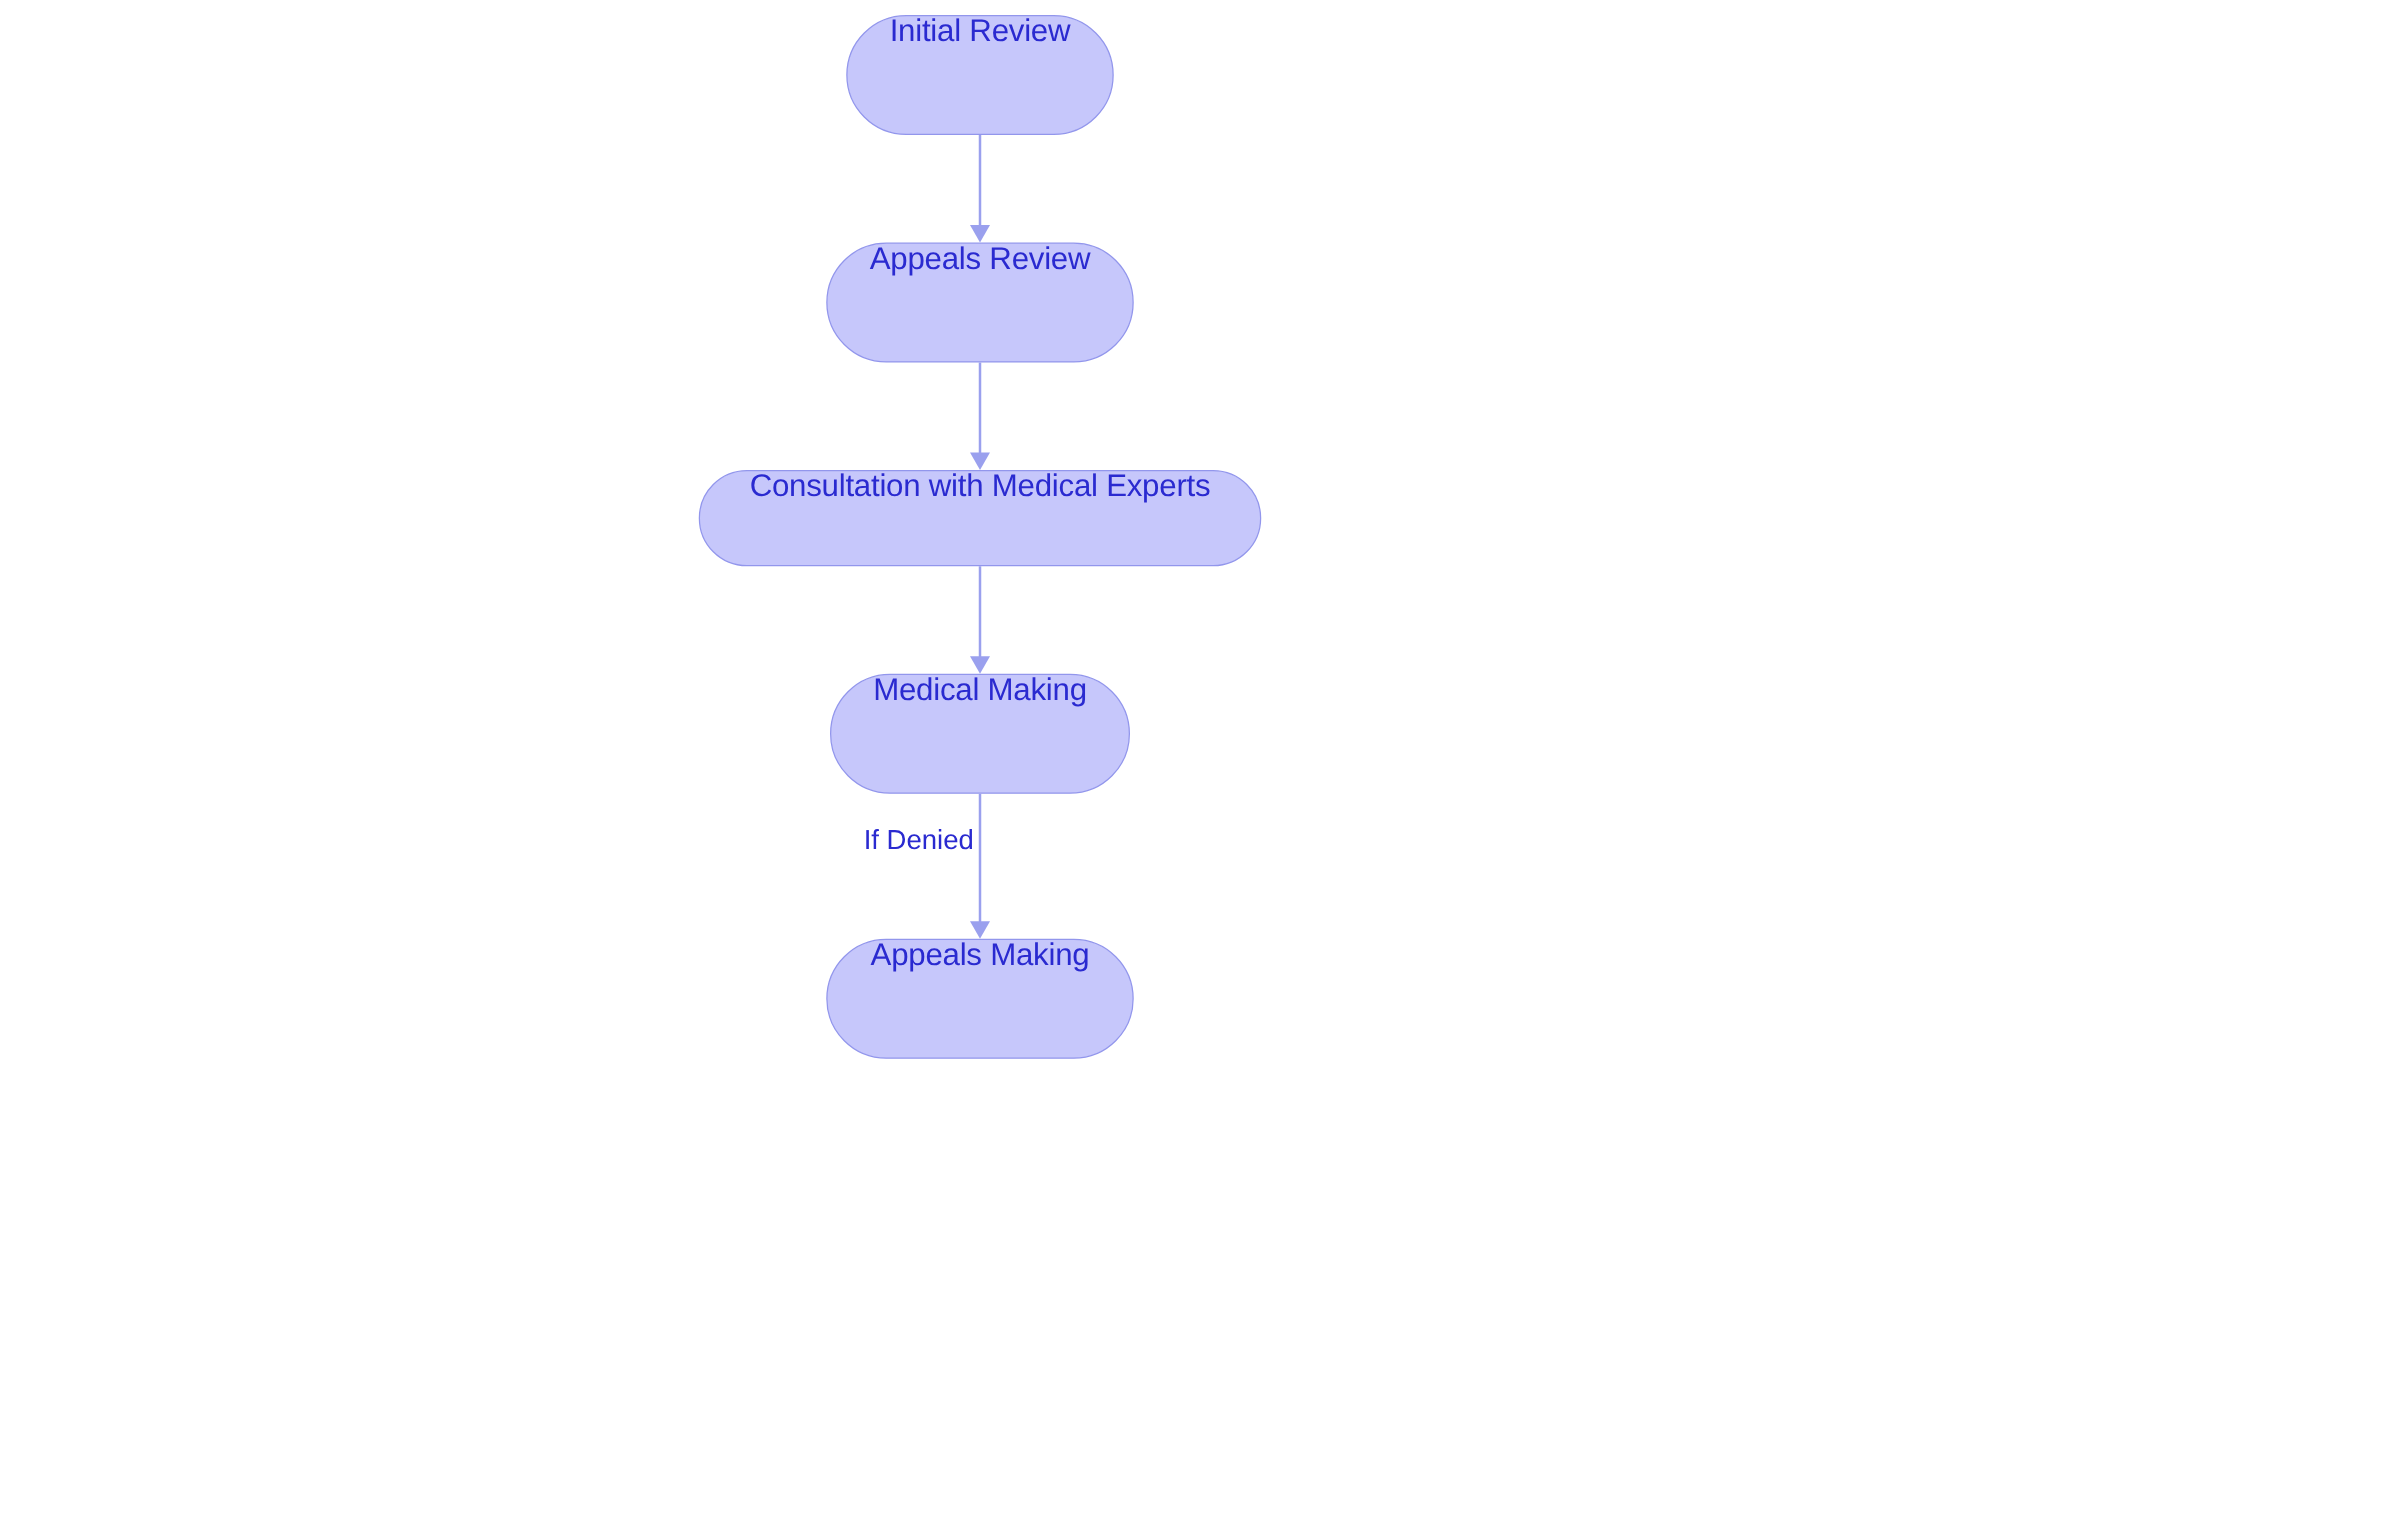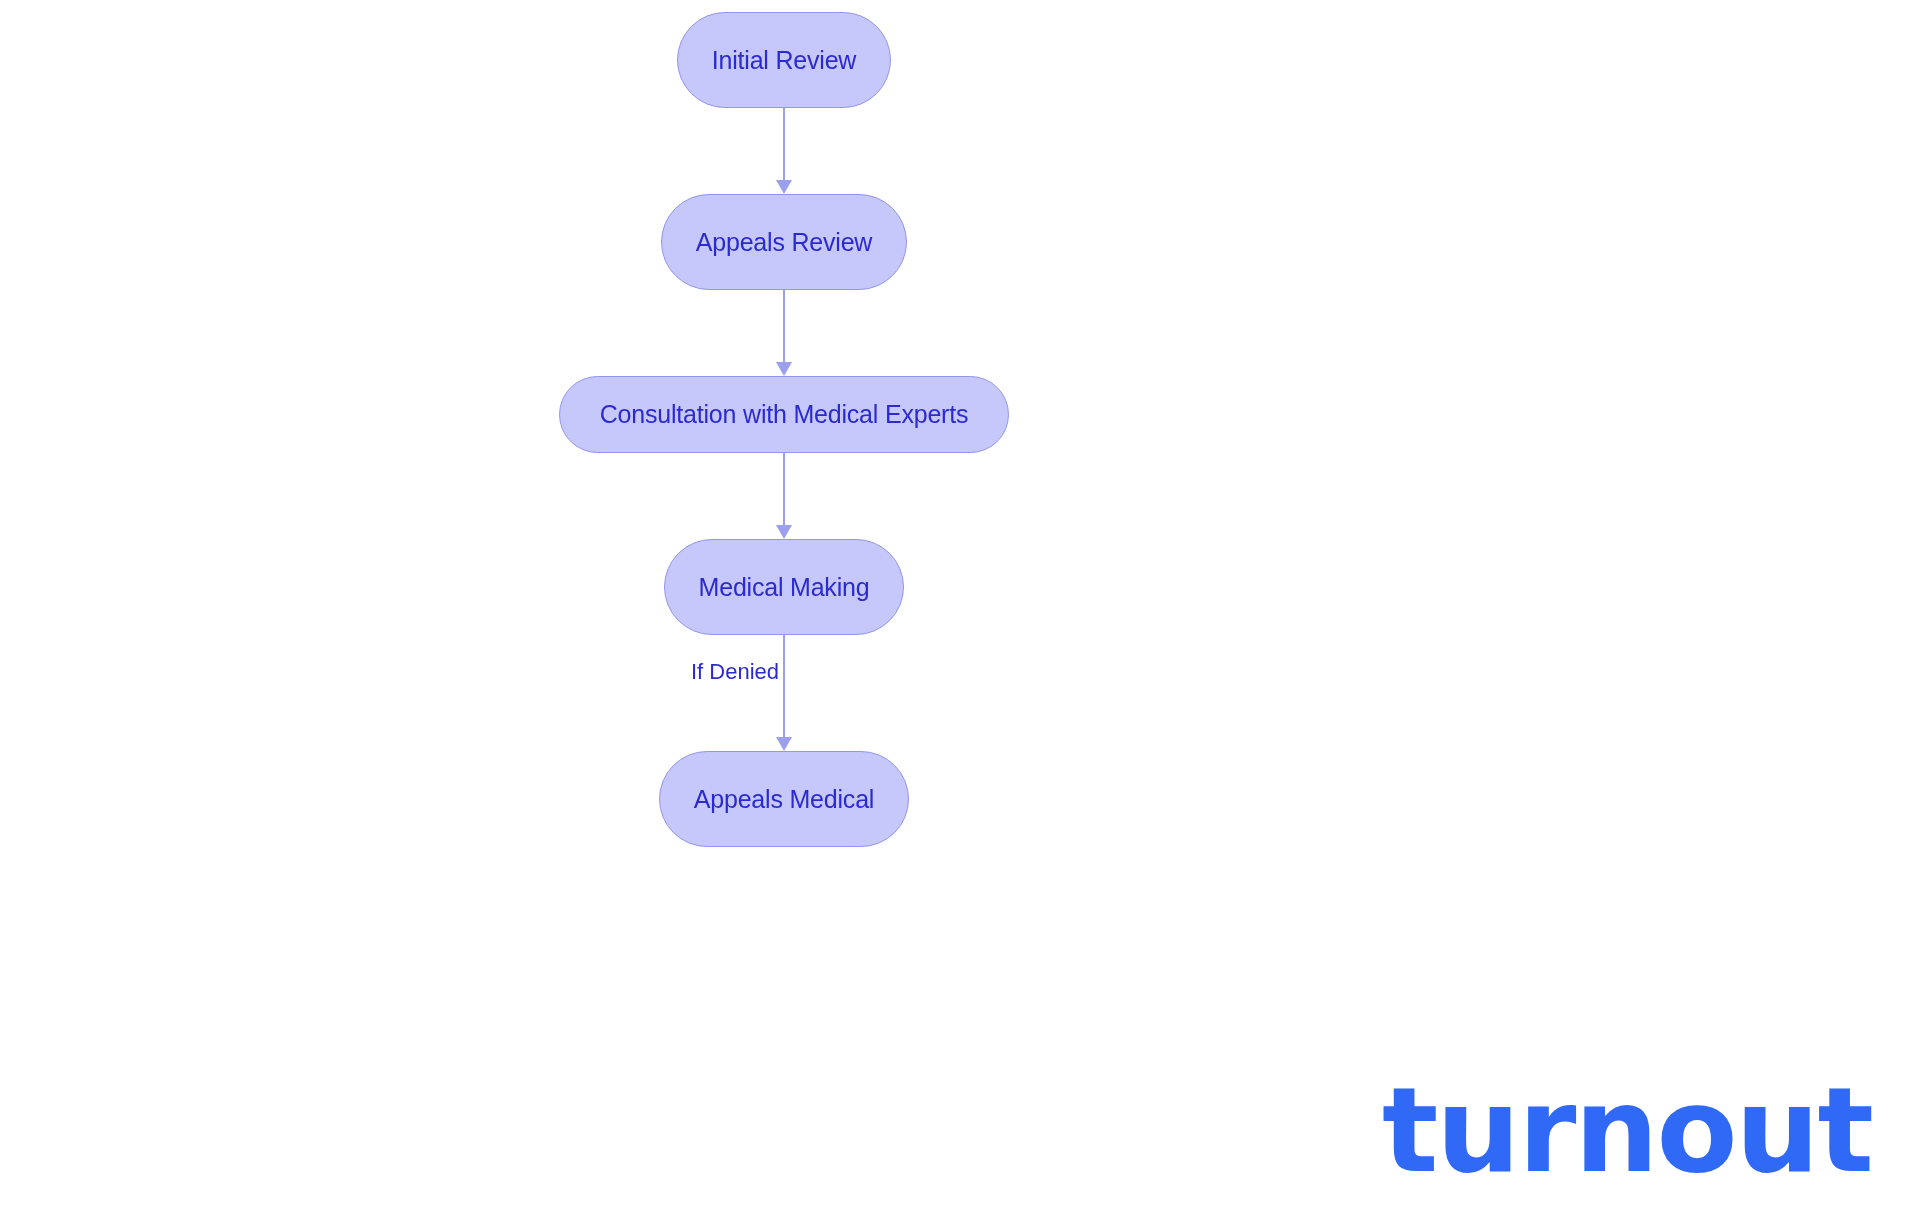--- a/index.html
+++ b/index.html
@@ -40,21 +40,21 @@
     box-sizing: border-box;
     background: #c6c7fb;
     border: 1.6px solid #9296ec;
     border-radius: 999px;
     color: #2a2ad0;
     font-size: 25px;
     font-weight: 400;
     letter-spacing: -0.2px;
     line-height: 1;
     display: flex;
-    align-items: center;
+    align-items: flex-start;
     justify-content: center;
     white-space: nowrap;
     padding: 0 34px;
     height: 96px;
   }
   .node.wide { height: 77px; padding: 0 40px; }
 
   
   .connector {
     position: relative;
@@ -141,20 +141,19 @@
       <span>Medical Making</span>
     </div>
 
     <div class="connector" style="height:116px;">
       <div class="line"></div>
       <div class="arrowhead"></div>
       <span class="edge-label" style="top:26px; right:12px;margin-left:46px;">If Denied</span>
     </div>
 
     <div class="node">
-      <span>Appeals Medical</span>
+      <span>Appeals Making</span>
     </div>
 
   </div>
 
-  <div class="brand-logo">turnout</div>
 
 </div>
 
 </body></html>

